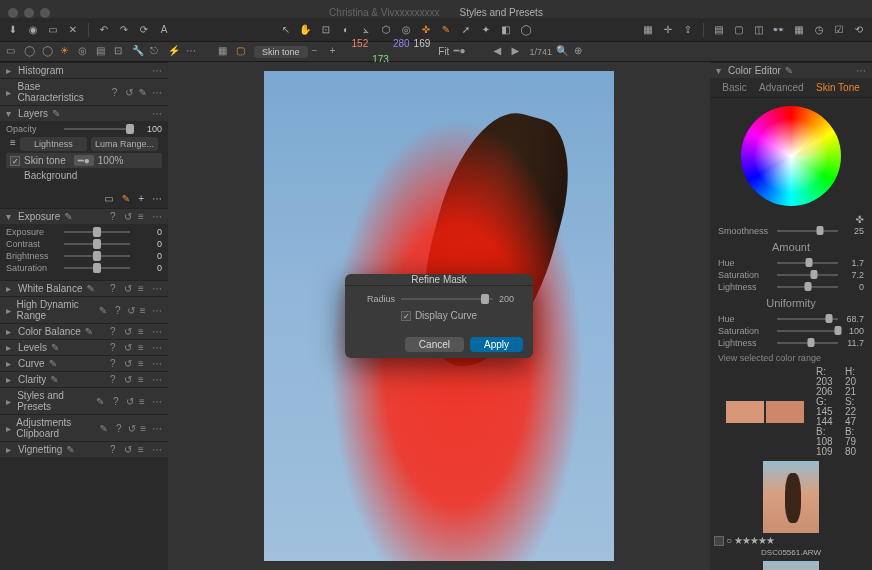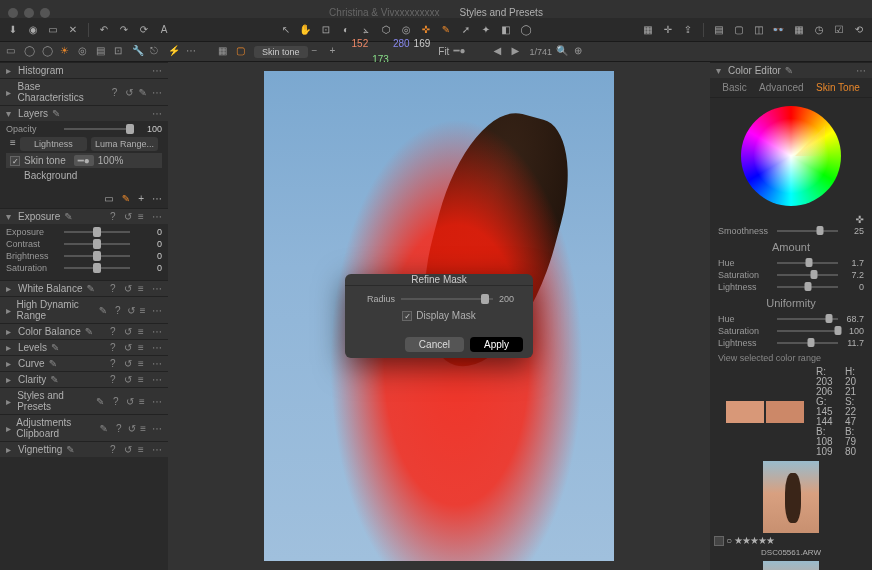--- a/index.html
+++ b/index.html
@@ -50,21 +50,21 @@
 .dialog-body{padding:6px 10px}
 .dialog-row{display:flex;align-items:center;gap:6px;padding:2px 0}
 .dialog-row .lbl{width:40px;text-align:right;font-size:9px}
 .dialog-row .track{flex:1;height:2px;background:#555;position:relative}
 .dialog-row .thumb{position:absolute;width:8px;height:10px;background:#aaa;border-radius:2px;top:-4px;right:4px}
 .dialog-row .val{width:24px;font-size:9px}
 .dialog-check{display:flex;align-items:center;justify-content:center;gap:4px;padding:4px 0;font-size:9px}
 .dialog-btns{display:flex;gap:6px;justify-content:flex-end;padding:6px 10px}
 .btn{padding:2px 14px;border-radius:4px;font-size:10px;cursor:pointer}
 .btn-default{background:#555;color:#ddd}
-.btn-primary{background:#000000;color:#fff}
+.btn-primary{background:#0369a1;color:#fff}
 .tabs{display:flex;justify-content:space-around;padding:4px 6px;font-size:9px;border-bottom:1px solid #222}
 .tab{cursor:pointer;color:#888}
 .tab.active{color:#e8872b}
 .colorwheel{width:100px;height:100px;margin:8px auto;position:relative}
 .wheel{width:100px;height:100px;border-radius:50%;background:conic-gradient(red,yellow,lime,cyan,blue,magenta,red);position:relative}
 .wheel::after{content:"";position:absolute;inset:12px;border-radius:50%;background:radial-gradient(circle,#fff,transparent 70%)}
 .wedge{position:absolute;top:20px;right:16px;width:30px;height:30px;background:linear-gradient(135deg,rgba(255,200,100,0.6),transparent);clip-path:polygon(0 100%,100% 0,100% 100%)}
 .section-title{text-align:center;font-size:11px;color:#999;padding:4px 0}
 .rslider{display:flex;align-items:center;gap:4px;padding:1px 8px}
 .rslider .lbl{width:55px;text-align:left;font-size:9px;color:#999}
@@ -387,21 +387,21 @@
       <div class="dialog-body">
         <div class="dialog-row">
             <span class="lbl">Radius</span>
             <div class="track">
               <div class="thumb"></div>
             </div>
             <span class="val">200</span>
           </div>
         <div class="dialog-check">
             <span class="chk on"></span>
-            <span>Display Mask</span>
+            <span>Display Curve</span>
           </div>
       </div>
       <div class="dialog-btns">
         <div class="btn btn-default">Cancel</div>
         <div class="btn btn-primary">Apply</div>
       </div>
     </div>
   </div>
 
   <div class="right">

